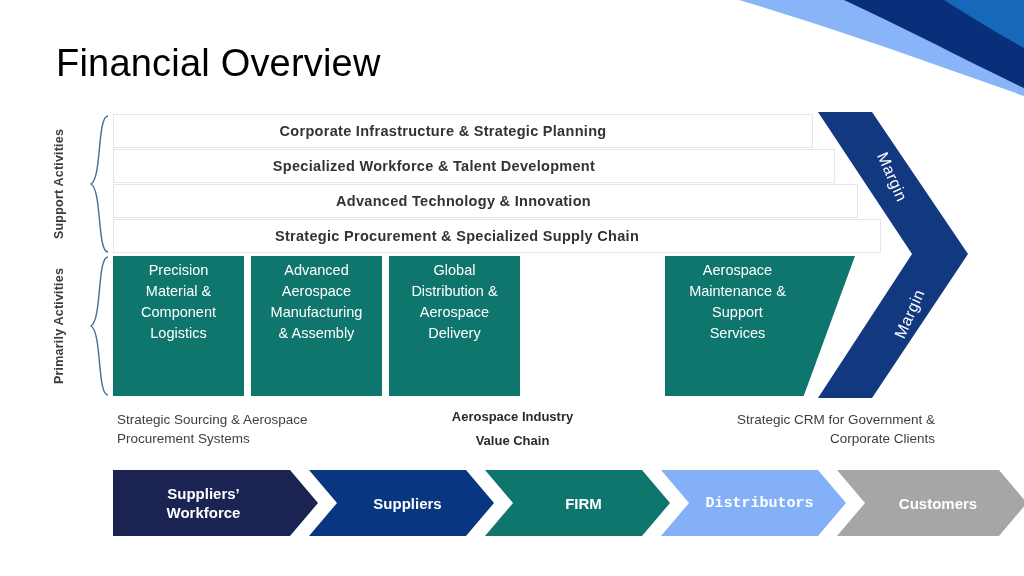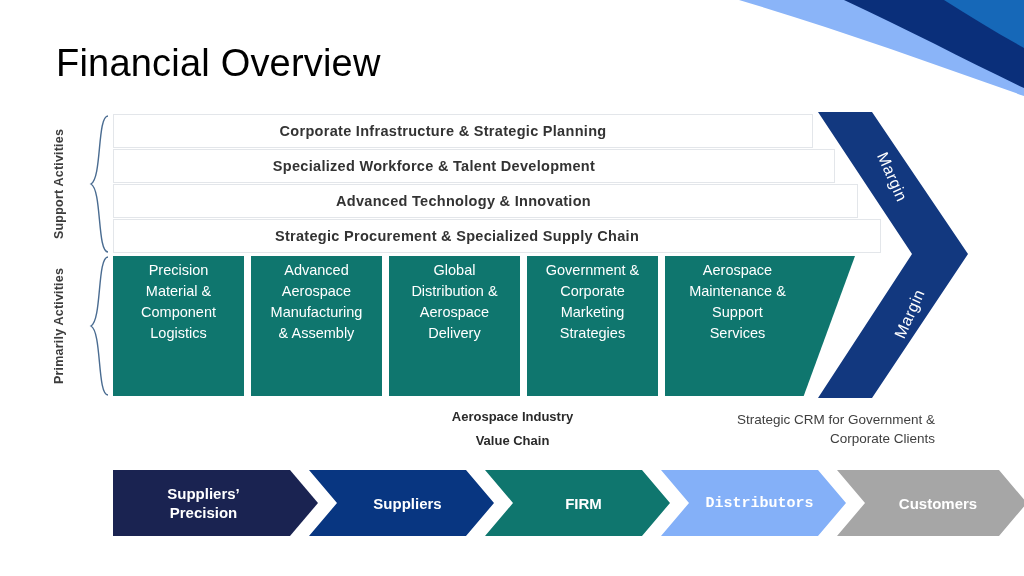--- a/index.html
+++ b/index.html
@@ -172,48 +172,43 @@
 Aerospace
 Manufacturing
 &amp; Assembly</span>
     </div>
     <div class="pbox" id="pbox-2">
       <span class="ptxt">Global
 Distribution &amp;
 Aerospace
 Delivery</span>
     </div>
-    <div class="pbox" id="pbox-3">
-      <span class="ptxt">Government &amp;
-Corporate
-Marketing
-Strategies</span>
-    </div>
     <div class="pbox" id="pbox-4">
       <span class="ptxt">Aerospace
 Maintenance &amp;
 Support
 Services</span>
     </div>
   </div>
 
   <svg class="margin-arrow" viewBox="0 0 200 290" preserveAspectRatio="none">
     <path d="M18,2 L72,2 L168,144 L72,288 L18,288 L112,144 Z" fill="#12387f"></path>
   </svg>
   <div class="margin-word" id="margin-word-top">Margin</div>
   <div class="margin-word" id="margin-word-bottom">Margin</div>
 
+  <div class="caption" id="caption-left">Strategic Sourcing &amp; Aerospace Procurement Systems</div>
   <div class="caption" id="caption-center" style="white-space:pre-line;">Aerospace Industry
 Value Chain</div>
   <div class="caption" id="caption-right">Strategic CRM for Government &amp; Corporate Clients</div>
 
   <div class="flow">
     <div class="chev" id="chev-0">
       <span class="ctxt">Suppliers’
-Precision</span>
+Workforce</span>
     </div>
     <div class="chev" id="chev-1">
       <span class="ctxt">Suppliers</span>
     </div>
     <div class="chev" id="chev-2">
       <span class="ctxt">FIRM</span>
     </div>
     <div class="chev" id="chev-3">
       <span class="ctxt">Distributors</span>
     </div>

